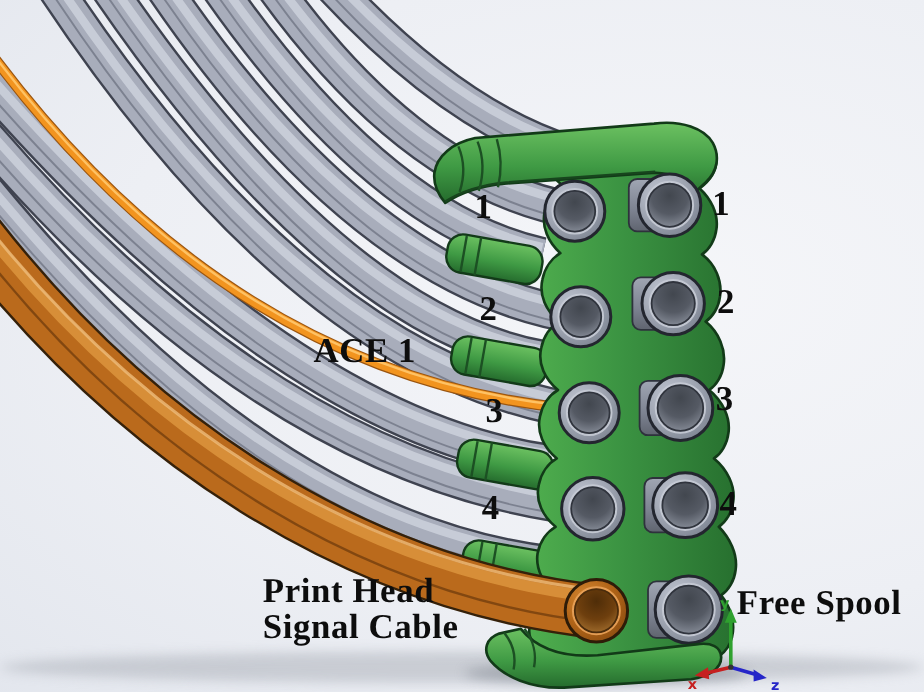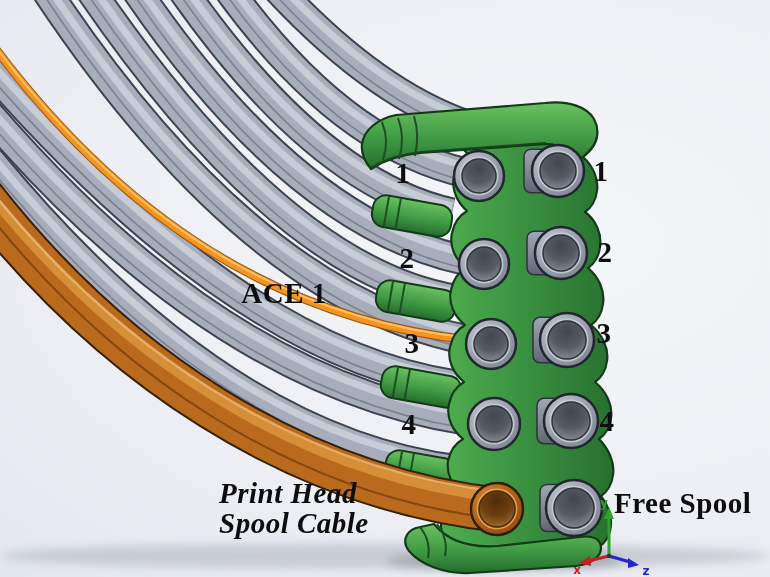--- a/index.html
+++ b/index.html
@@ -280,26 +280,26 @@
       <line x1="609" y1="556" x2="609" y2="517" stroke="#2fa12f" stroke-width="3"></line>
       <polygon points="609,507 604,519 614,519" fill="#2fa12f"></polygon>
       <line x1="609" y1="556" x2="588" y2="561" stroke="#c62020" stroke-width="3"></line>
       <polygon points="579,563 590,556 591,566" fill="#c62020"></polygon>
       <line x1="609" y1="556" x2="630" y2="562" stroke="#2525c8" stroke-width="3"></line>
       <polygon points="639,565 628,558 628,568" fill="#2525c8"></polygon>
       <circle cx="609" cy="556" r="2.2" fill="#333"></circle>
     </g>
   </svg>
 
-  <div class="lbl center" style="left:284px;top:293px;">ACE 1</div>
-
-
-  <div class="lbl two-line" style="left:219px;top:478px;font-style:italic;">
+  <div class="lbl center" style="left:304px;top:293px;">ACE 1</div>
+
+
+  <div class="lbl two-line" style="left:219px;top:478px;">
     <div>Print Head</div>
-    <div>Spool Cable</div>
+    <div>Signal Cable</div>
   </div>
 
   <div class="lbl" style="left:614px;top:487px;">Free Spool</div>
 
   <div class="lbl center portnum" style="left:403px;top:173px;">1</div>
   <div class="lbl center portnum" style="left:407px;top:258px;">2</div>
   <div class="lbl center portnum" style="left:412px;top:343px;">3</div>
   <div class="lbl center portnum" style="left:409px;top:424px;">4</div>
 
   <div class="lbl center portnum" style="left:601px;top:171px;">1</div>

